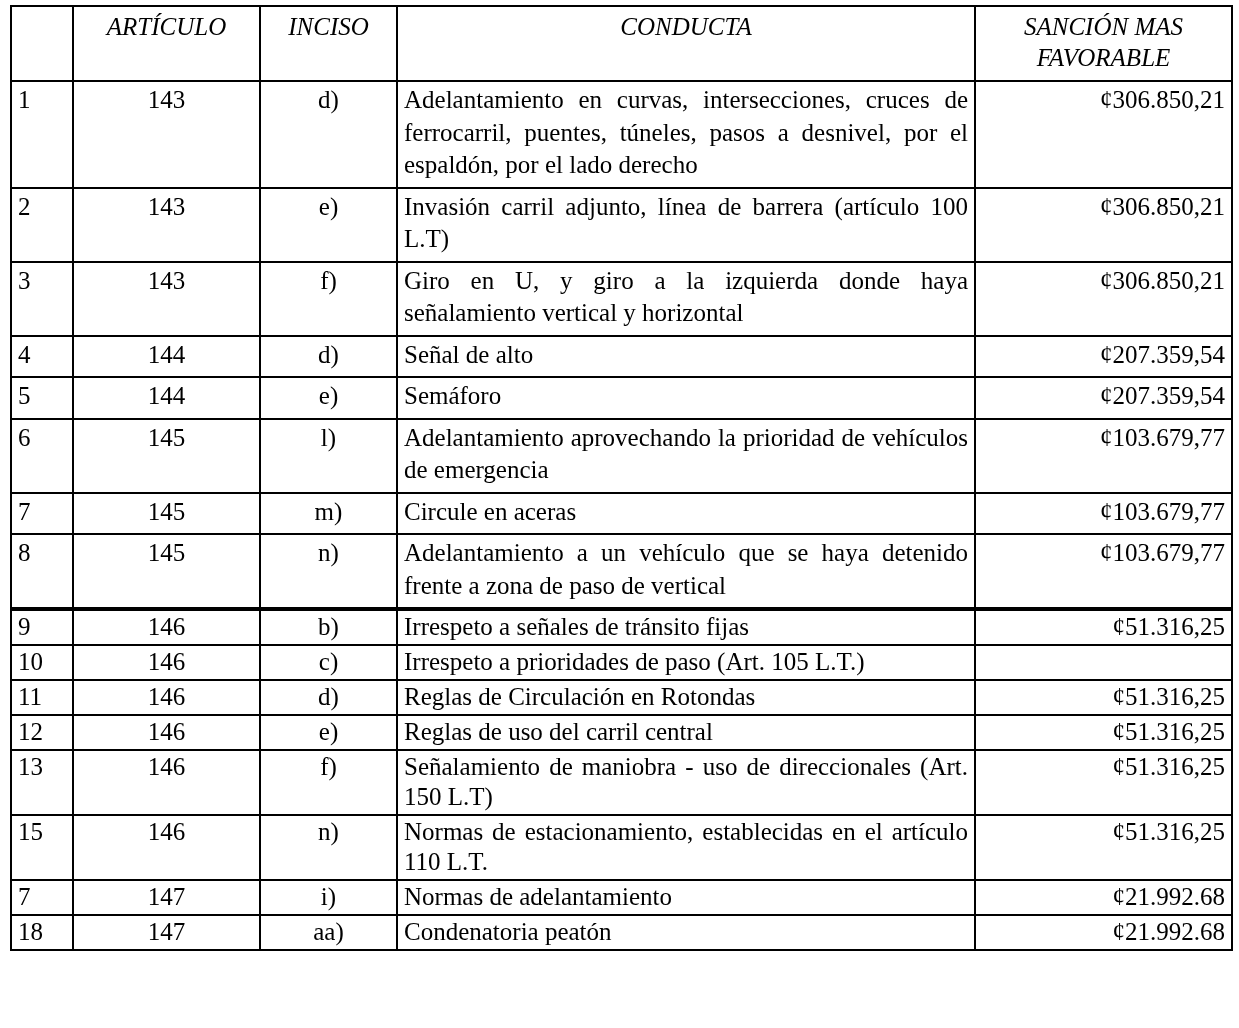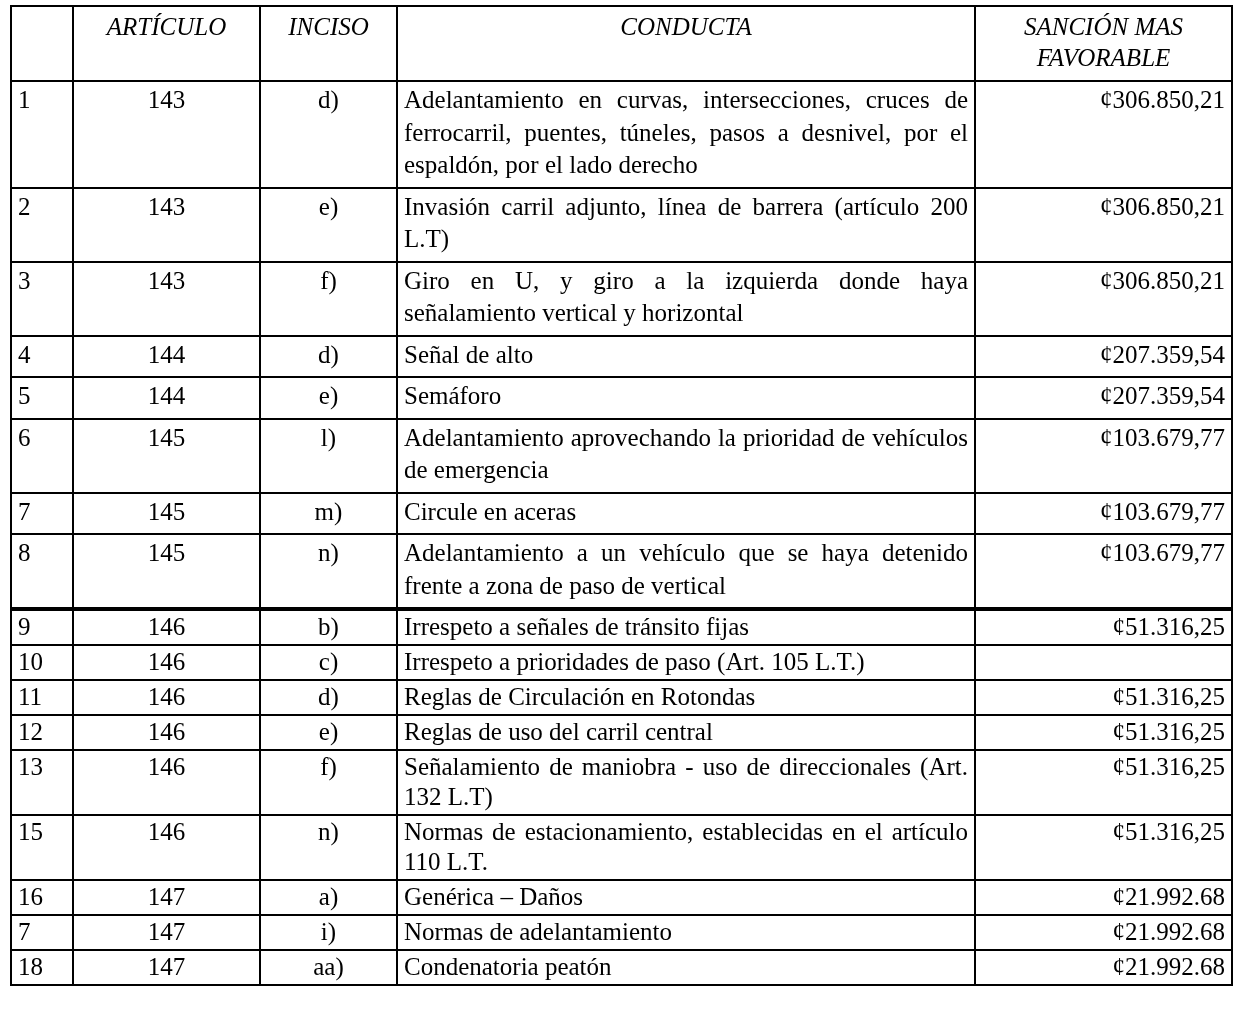--- a/index.html
+++ b/index.html
@@ -117,21 +117,21 @@
           <td class="c-index">1</td>
           <td class="c-article">143</td>
           <td class="c-inciso">d)</td>
           <td class="c-conducta">Adelantamiento en curvas, intersecciones, cruces de ferrocarril, puentes, túneles, pasos a desnivel, por el espaldón, por el lado derecho</td>
           <td class="c-sancion">¢306.850,21</td>
         </tr>
         <tr class="block-a">
           <td class="c-index">2</td>
           <td class="c-article">143</td>
           <td class="c-inciso">e)</td>
-          <td class="c-conducta">Invasión carril adjunto, línea de barrera (artículo 200 L.T)</td>
+          <td class="c-conducta">Invasión carril adjunto, línea de barrera (artículo 100 L.T)</td>
           <td class="c-sancion">¢306.850,21</td>
         </tr>
         <tr class="block-a">
           <td class="c-index">3</td>
           <td class="c-article">143</td>
           <td class="c-inciso">f)</td>
           <td class="c-conducta">Giro en U, y giro a la izquierda donde haya señalamiento vertical y horizontal</td>
           <td class="c-sancion">¢306.850,21</td>
         </tr>
         <tr class="block-a">
@@ -194,36 +194,29 @@
           <td class="c-index">12</td>
           <td class="c-article">146</td>
           <td class="c-inciso">e)</td>
           <td class="c-conducta">Reglas de uso del carril central</td>
           <td class="c-sancion">¢51.316,25</td>
         </tr>
         <tr class="block-b">
           <td class="c-index">13</td>
           <td class="c-article">146</td>
           <td class="c-inciso">f)</td>
-          <td class="c-conducta">Señalamiento de maniobra - uso de direccionales (Art. 132 L.T)</td>
+          <td class="c-conducta">Señalamiento de maniobra - uso de direccionales (Art. 150 L.T)</td>
           <td class="c-sancion">¢51.316,25</td>
         </tr>
         <tr class="block-b">
           <td class="c-index">15</td>
           <td class="c-article">146</td>
           <td class="c-inciso">n)</td>
           <td class="c-conducta">Normas de estacionamiento, establecidas en el artículo 110 L.T.</td>
           <td class="c-sancion">¢51.316,25</td>
-        </tr>
-        <tr class="block-b">
-          <td class="c-index">16</td>
-          <td class="c-article">147</td>
-          <td class="c-inciso">a)</td>
-          <td class="c-conducta">Genérica – Daños</td>
-          <td class="c-sancion">¢21.992.68</td>
         </tr>
         <tr class="block-b">
           <td class="c-index">7</td>
           <td class="c-article">147</td>
           <td class="c-inciso">i)</td>
           <td class="c-conducta">Normas de adelantamiento</td>
           <td class="c-sancion">¢21.992.68</td>
         </tr>
         <tr class="block-b">
           <td class="c-index">18</td>

